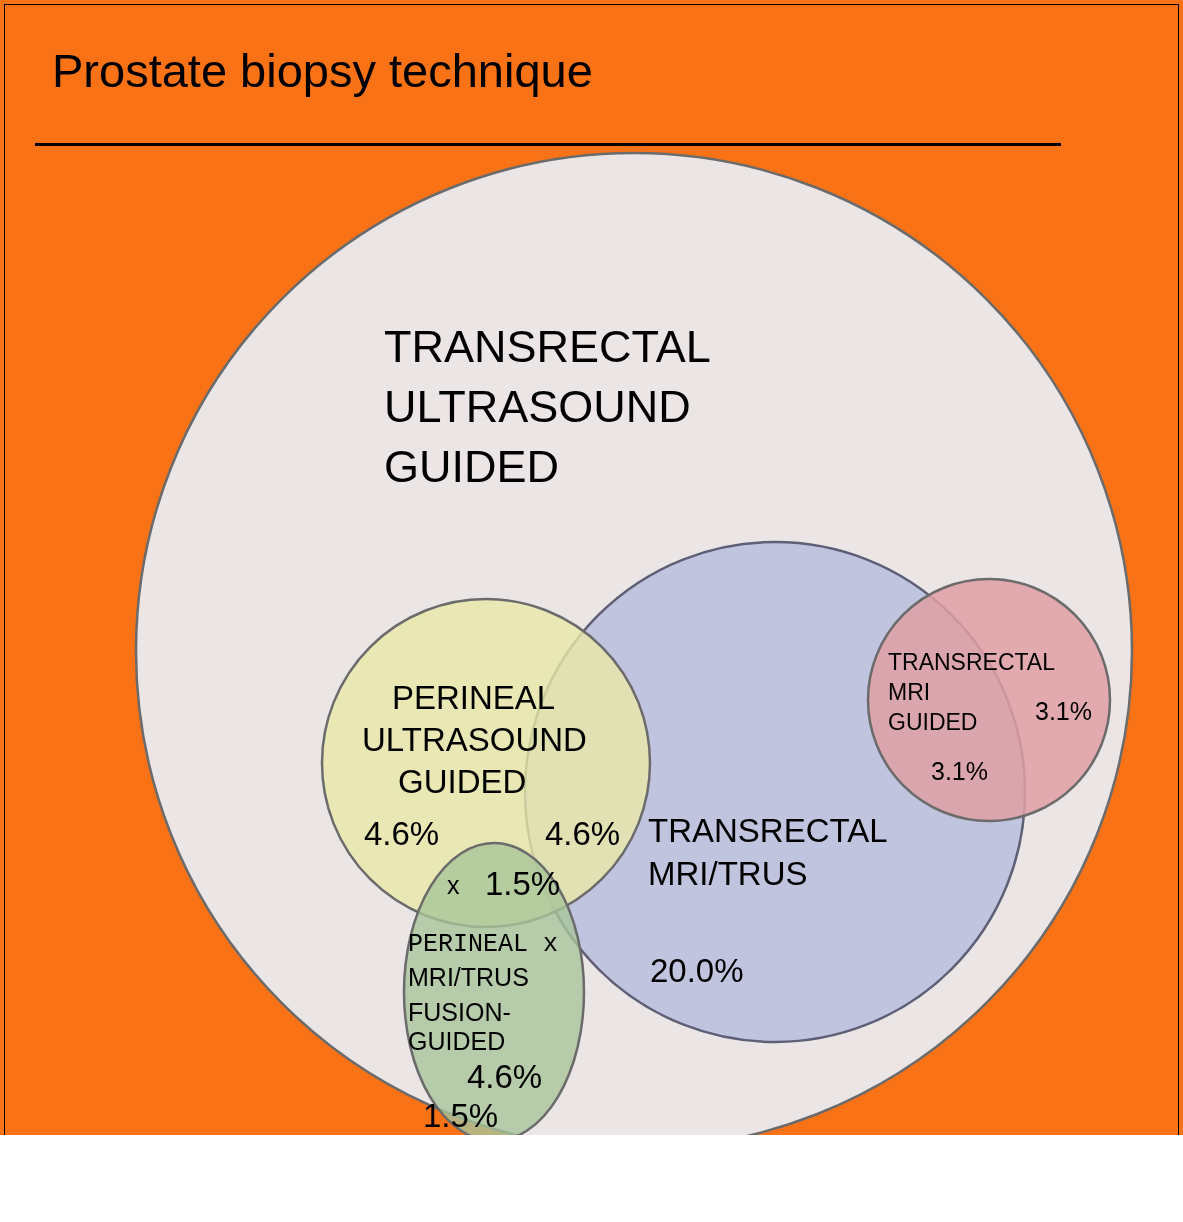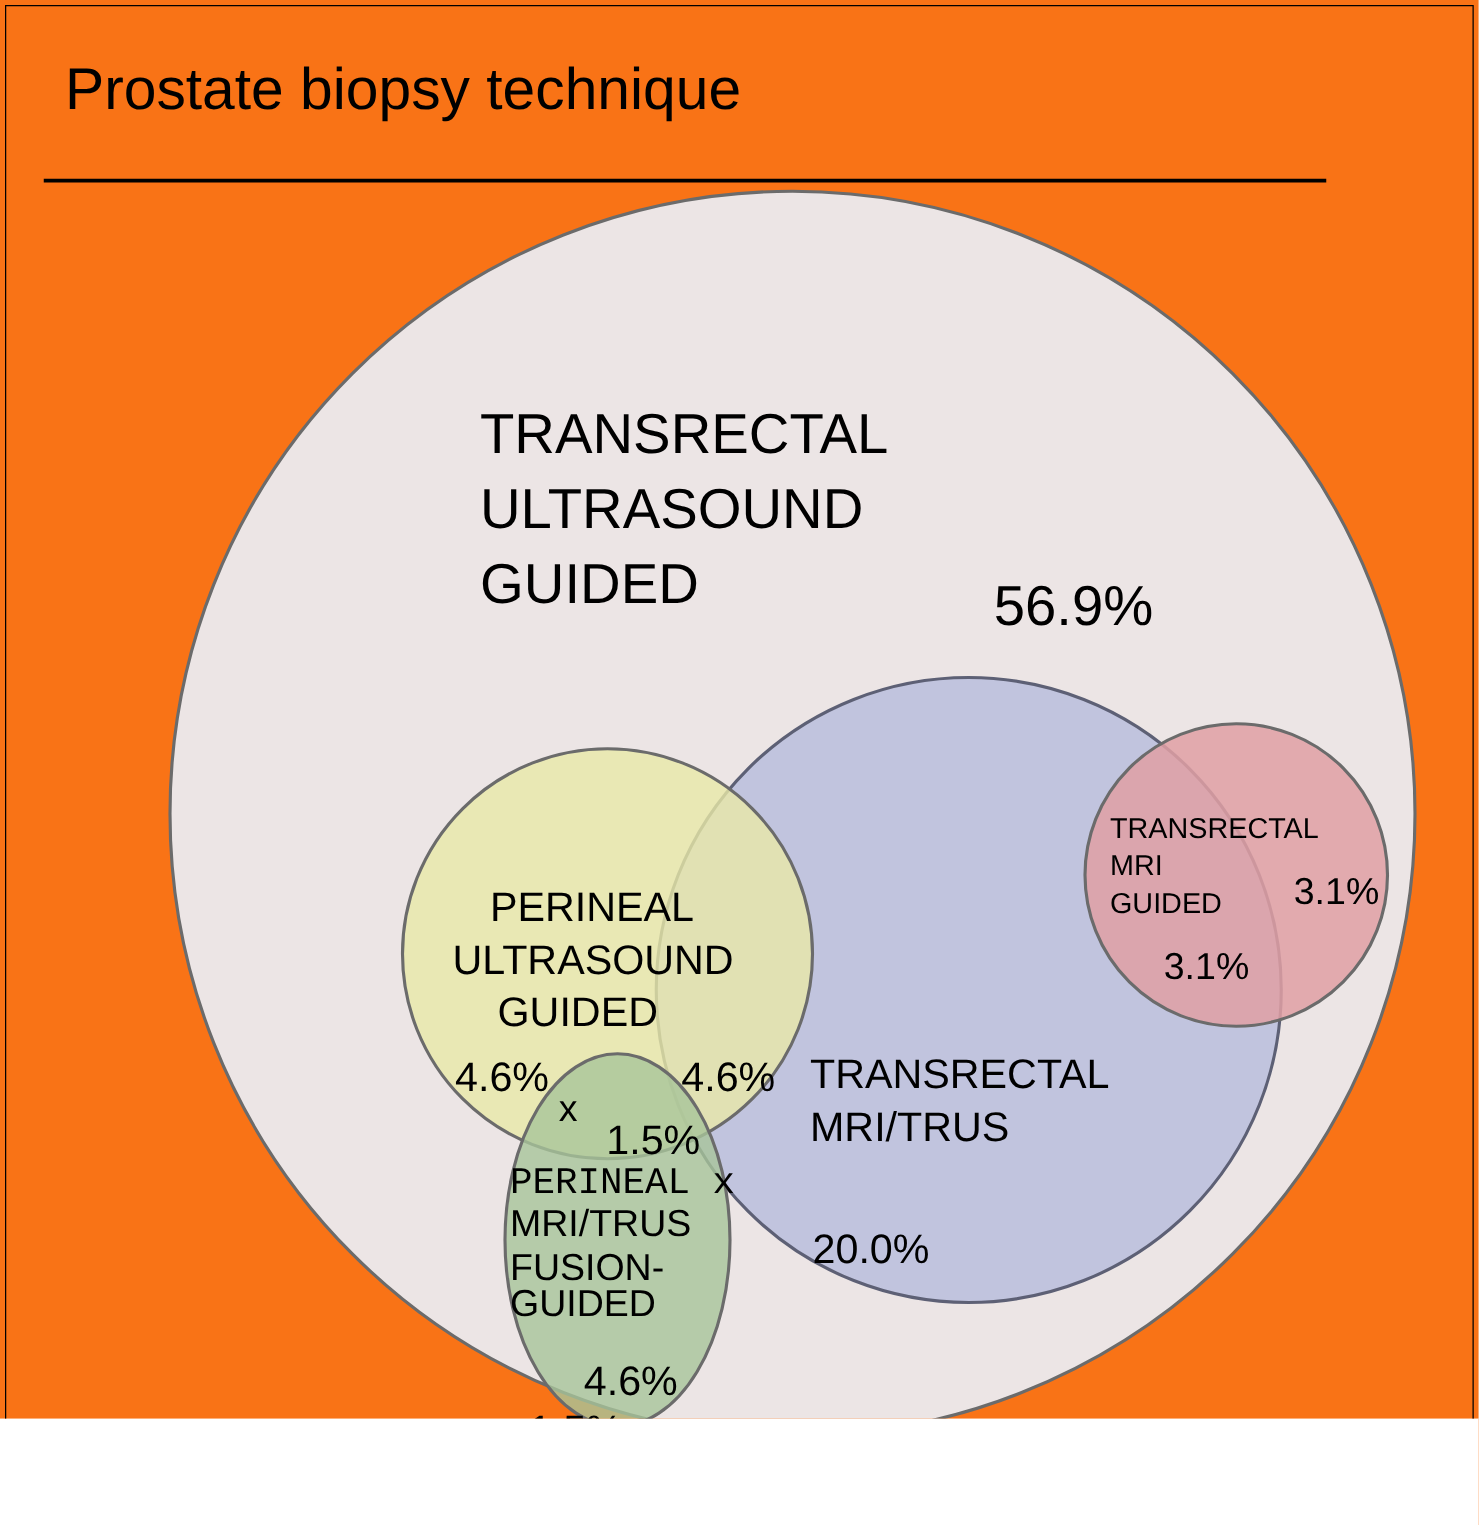--- a/index.html
+++ b/index.html
@@ -58,22 +58,22 @@
     width: 1183px;
     height: 1222px;
   }
   .lbl {
     position: absolute;
     color: #000000;
     white-space: pre;
     line-height: 1.13;
   }
   .lbl-big { font-size: 45px; }
-  .lbl-mid { font-size: 33px; margin-top: 28px; }
-  .lbl-sm  { font-size: 30px; }
+  .lbl-mid { font-size: 33px; }
+  .lbl-sm  { font-size: 25px; }
   .lbl-xs  { font-size: 23px; }
 </style>
 </head>
 <body>
 
 <div id="page">
 
   <div id="frame-border"></div>
 
   <div id="title" class="lbl">Prostate biopsy technique</div>
@@ -90,21 +90,20 @@
     <circle cx="989" cy="700" r="121" fill="#e0a0a4" fill-opacity="0.86" stroke="#6b6b6b" stroke-width="2.5"></circle>
 
     <circle cx="486" cy="763" r="164" fill="#e8e8a8" fill-opacity="0.80" stroke="#6b6b6b" stroke-width="2.5"></circle>
 
     <ellipse cx="494" cy="992" rx="90" ry="149" fill="#a8c49a" fill-opacity="0.80" stroke="#6b6b6b" stroke-width="2.5"></ellipse>
   </svg>
 
   <div class="lbl lbl-big" style="left:384px; top:322px;">TRANSRECTAL</div>
   <div class="lbl lbl-big" style="left:384px; top:382px;">ULTRASOUND</div>
   <div class="lbl lbl-big" style="left:384px; top:442px;">GUIDED</div>
-  <div class="lbl lbl-big" style="left:795px; top:460px;">56.9%</div>
 
   <div class="lbl lbl-mid" style="left:648px; top:812px;">TRANSRECTAL</div>
   <div class="lbl lbl-mid" style="left:648px; top:855px;">MRI/TRUS</div>
   <div class="lbl lbl-mid" style="left:650px; top:952px;">20.0%</div>
 
   <div class="lbl lbl-mid" style="left:392px; top:679px;">PERINEAL</div>
   <div class="lbl lbl-mid" style="left:362px; top:721px;">ULTRASOUND</div>
   <div class="lbl lbl-mid" style="left:398px; top:763px;">GUIDED</div>
   <div class="lbl lbl-mid" style="left:364px; top:815px;">4.6%</div>
   <div class="lbl lbl-mid" style="left:545px; top:815px;">4.6%</div>

